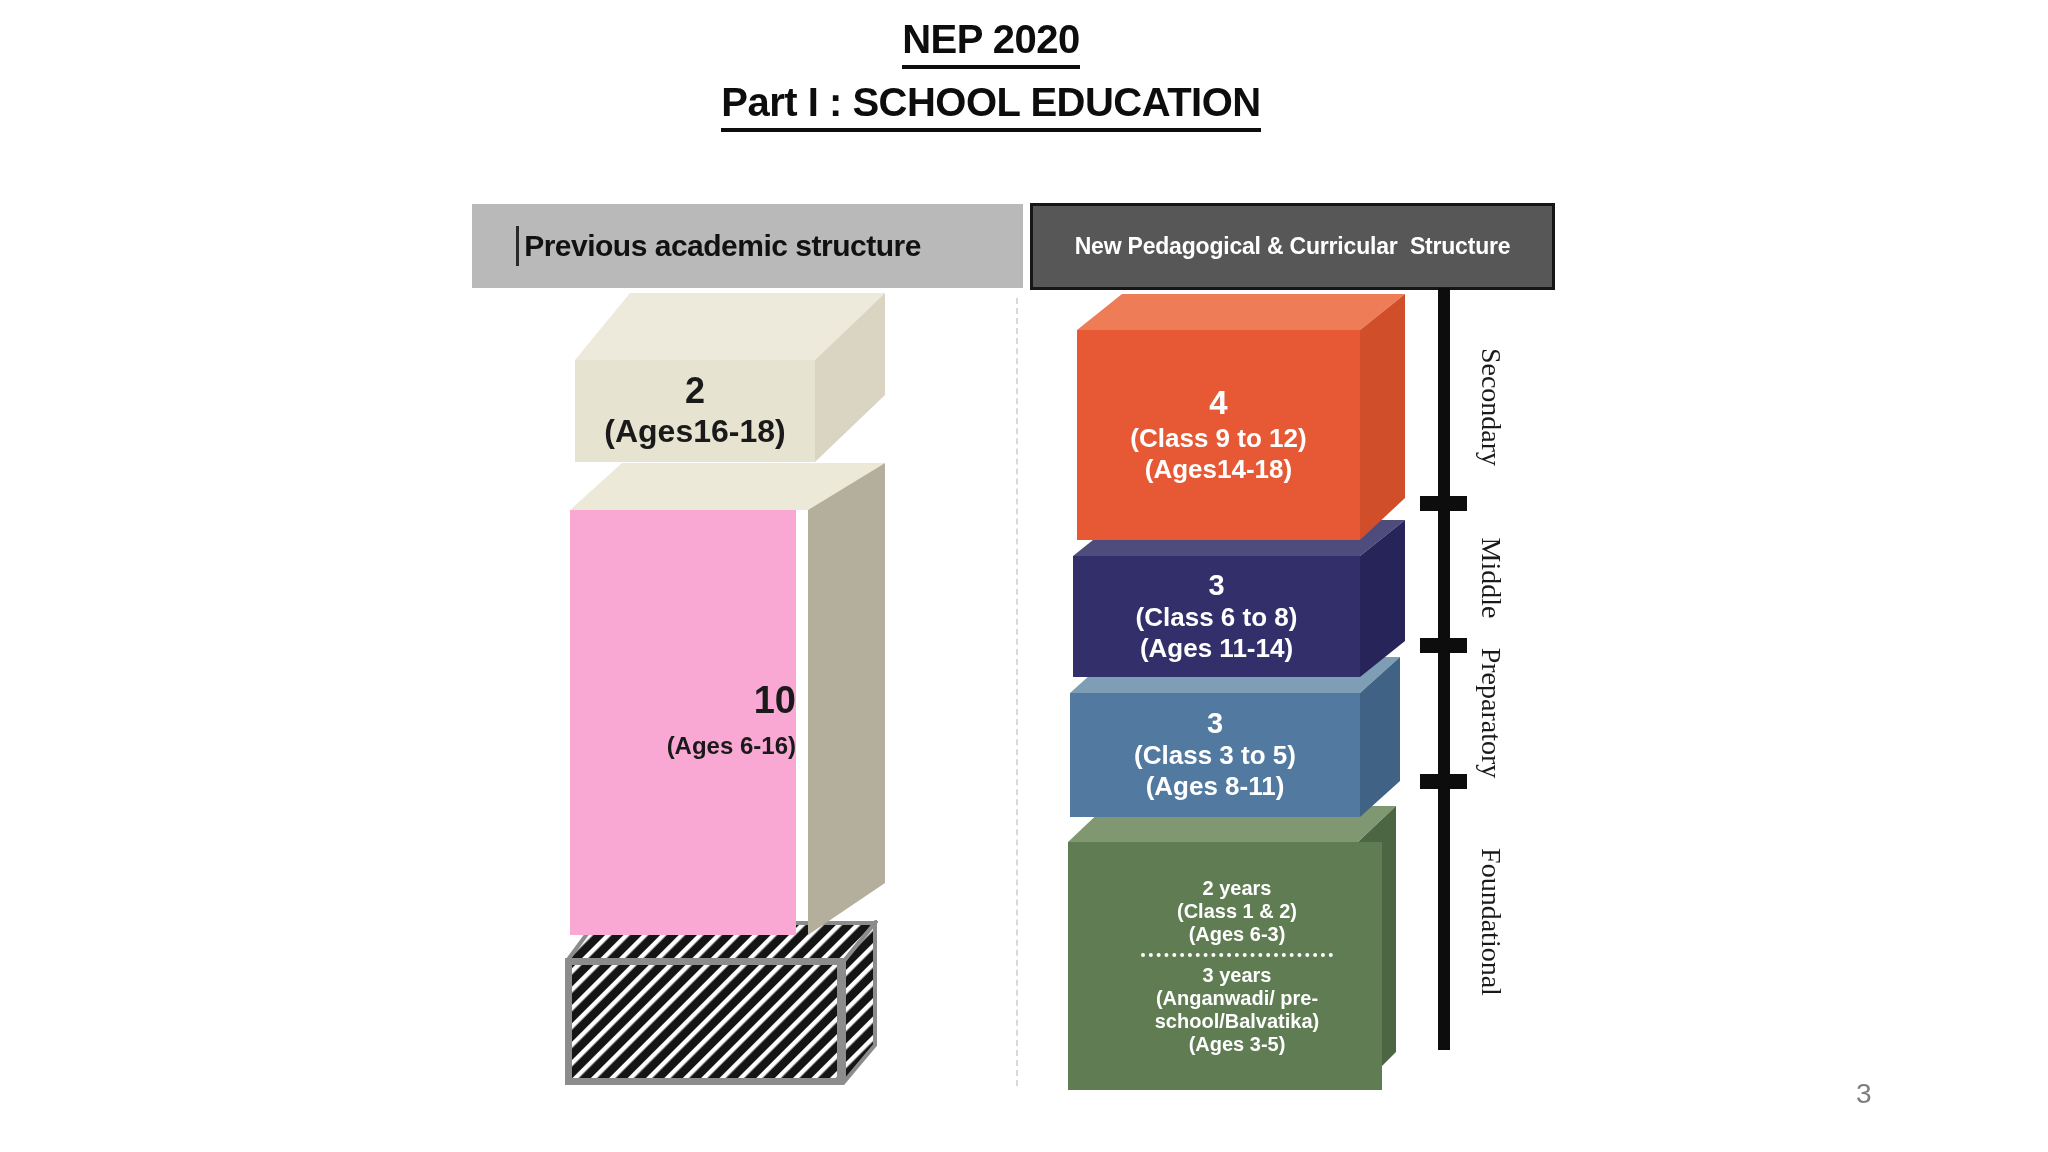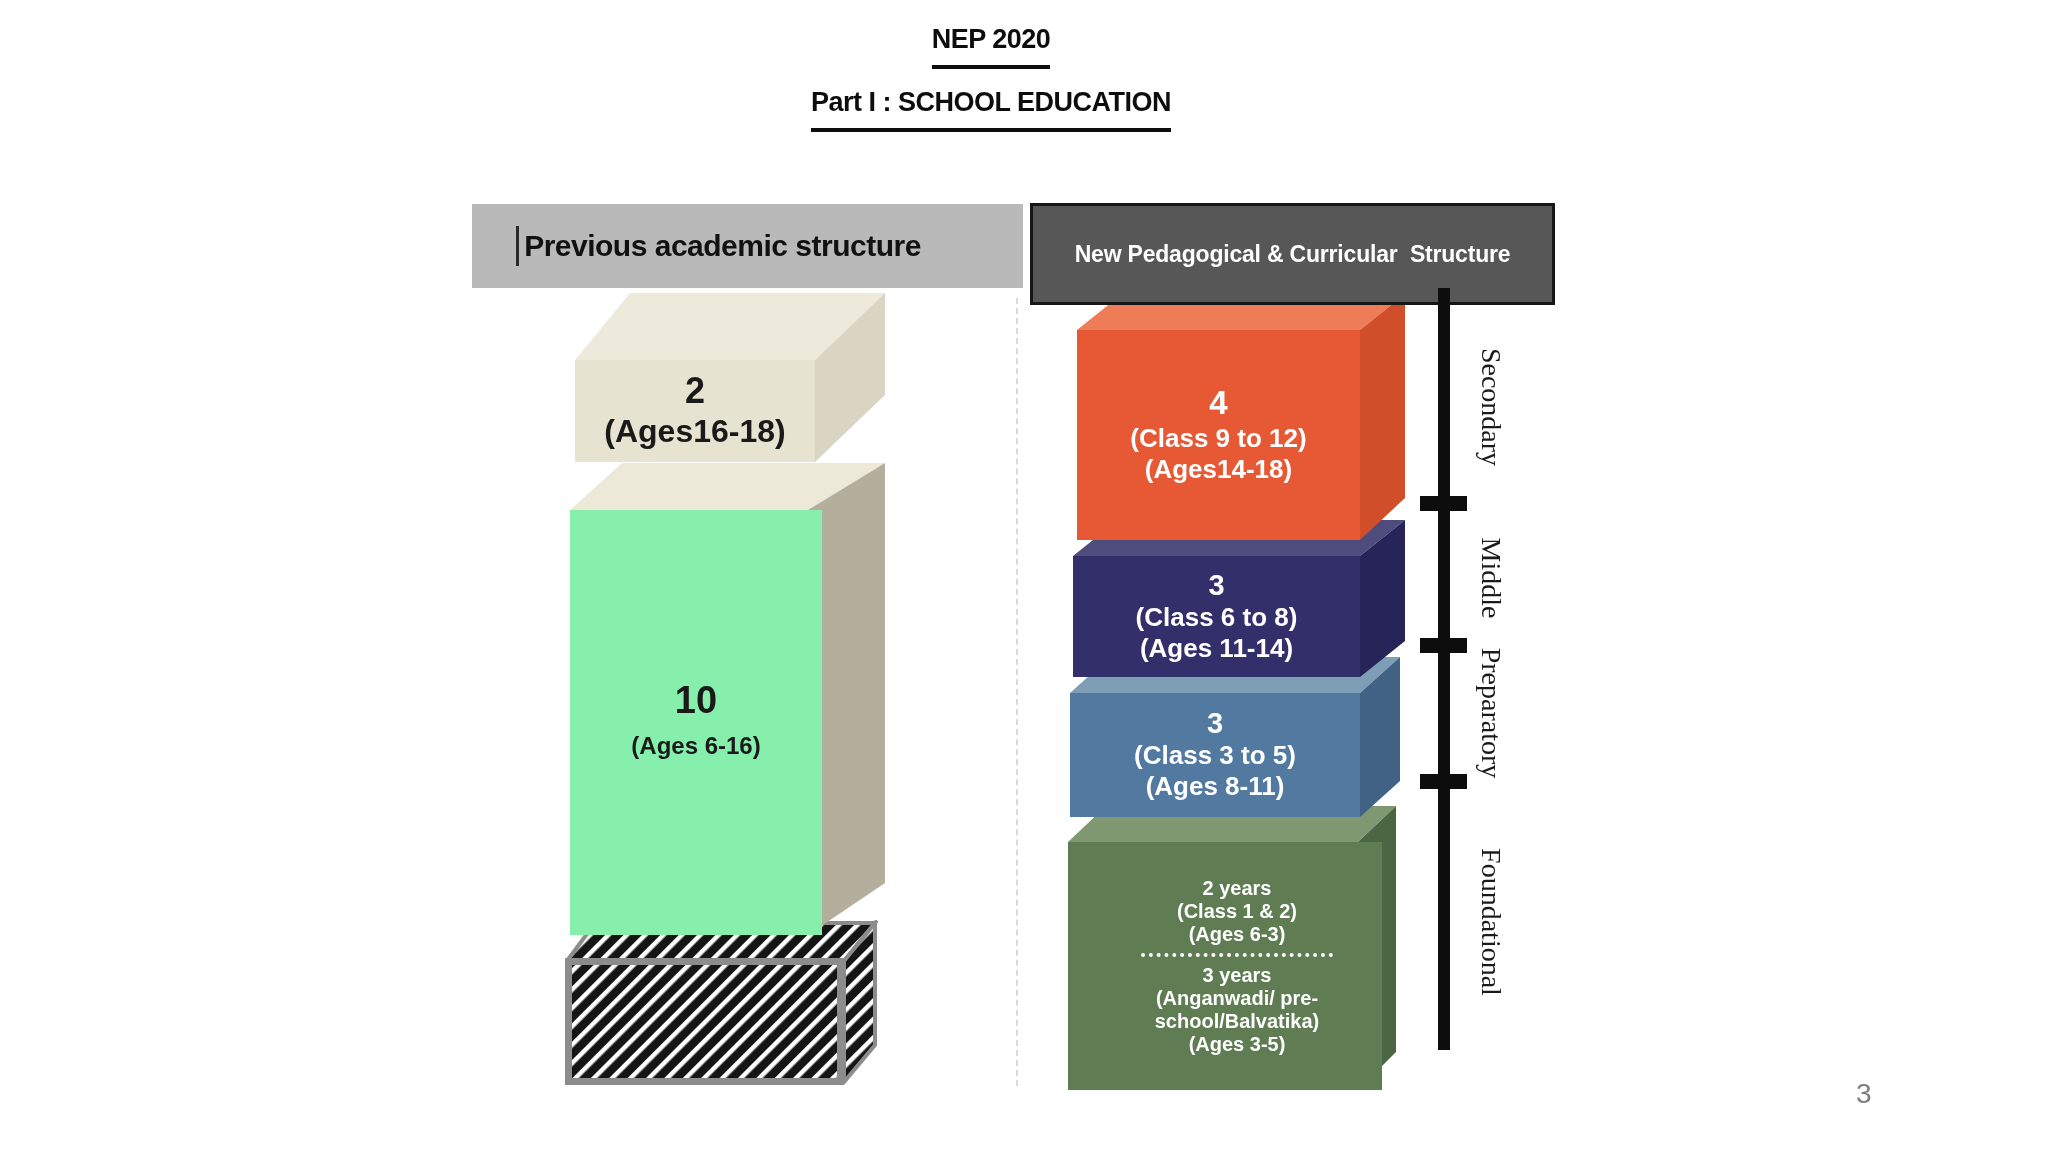--- a/index.html
+++ b/index.html
@@ -1,29 +1,29 @@
 <!DOCTYPE html>
 <html><head>
 <meta charset="utf-8">
 <style>
   html,body{margin:0;padding:0;background:#fff;}
   .slide{position:relative;width:2048px;height:1152px;background:#ffffff;overflow:hidden;
          font-family:"Liberation Sans", sans-serif;}
 
   
   .title{position:absolute;left:591px;top:16px;width:800px;text-align:center;color:#0d0d0d;}
-  .title .tline{display:block;margin:0 0 10px 0;font-size:27px;font-weight:700;letter-spacing:-0.5px;line-height:46px;}
+  .title .tline{display:block;margin:0 0 10px 0;font-size:40px;font-weight:700;letter-spacing:-0.5px;line-height:46px;}
   .title .tline span{display:inline-block;border-bottom:4px solid #0d0d0d;padding-bottom:3px;}
 
   
   .hdr{position:absolute;display:flex;align-items:center;justify-content:center;box-sizing:border-box;}
   .hdr-left{left:472px;top:204px;width:551px;height:84px;background:#B9B9B9;
             padding-right:58px;color:#111;font-size:30px;font-weight:700;letter-spacing:-0.5px;}
   .caret{display:inline-block;width:3px;height:40px;background:#2a2a2a;margin-right:5px;}
-  .hdr-right{left:1030px;top:203px;width:525px;height:102px;background:#575757;border:3px solid #161616;
+  .hdr-right{left:1030px;top:203px;width:525px;height:87px;background:#575757;border:3px solid #161616;
              color:#fff;font-size:23px;font-weight:700;white-space:pre;letter-spacing:-0.2px;}
 
   
   .divider{position:absolute;left:1016px;top:298px;height:788px;width:0;border-left:2px dashed #D9D9D9;}
 
   
   .box3d{position:absolute;}
   .face{position:absolute;left:0;top:0;width:100%;}
   .fside{height:100%;}
   .ffront{display:flex;flex-direction:column;align-items:center;justify-content:center;text-align:center;}
@@ -73,21 +73,21 @@
       </defs>
       <polygon points="2,41 30,3 310,3 279,41" fill="url(#hatchp)" stroke="#8C8C8C" stroke-width="4"></polygon>
       <polygon points="279,41 310,3 310,125 279,162" fill="url(#hatchp)" stroke="#8C8C8C" stroke-width="4"></polygon>
       <rect x="3.5" y="41.5" width="272" height="120" fill="url(#hatchp)" stroke="#8C8C8C" stroke-width="7"></rect>
     </svg>
   </div>
 
   <div class="box3d box10" style="left:570px;top:463px;width:315px;height:472px;">
     <div class="face" style="height: 47px; clip-path: polygon(0px 47px, 52px 0px, 315px 0px, 238px 47px); background: rgb(236, 233, 217);"></div>
     <div class="face fside" style="clip-path: polygon(238px 47px, 315px 0px, 315px 420px, 238px 472px); background: rgb(179, 175, 156);"></div>
-    <div class="face ffront prev-text" style="top: 47px; width: 252px; height: 425px; background: #86efac;">
+    <div class="face ffront prev-text" style="top: 47px; width: 226px; height: 425px; background: #f9a8d4; align-items: flex-end;">
       <div class="val">10</div>
       <div class="ages">(Ages 6-16)</div>
     </div>
   </div>
 
   <div class="box3d box2" style="left:575px;top:293px;width:310px;height:169px;">
     <div class="face" style="height: 67px; clip-path: polygon(0px 67px, 55px 0px, 310px 0px, 240px 67px); background: rgb(237, 234, 220);"></div>
     <div class="face fside" style="clip-path: polygon(240px 67px, 310px 0px, 310px 102px, 240px 169px); background: rgb(217, 213, 194);"></div>
     <div class="face ffront prev-text" style="top: 67px; width: 240px; height: 102px; background: rgb(231, 227, 209);">
       <div class="val">2</div>

